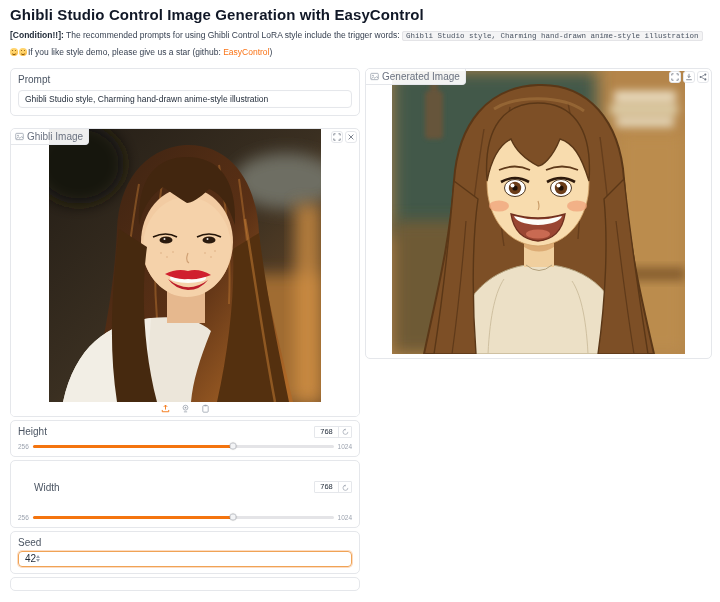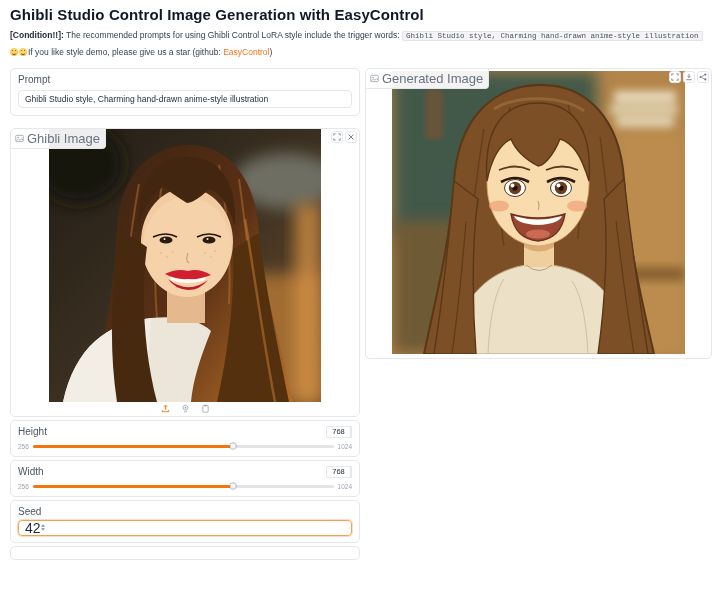--- a/index.html
+++ b/index.html
@@ -34,40 +34,40 @@
   .field-label { font-size:10px; color:#4b5563; margin-bottom:3px; display:block; }
   .text-input { width:100%; border:1px solid #e5e7eb; border-radius:4px; padding:3px 6px; font-size:8.5px; color:#1f2937; font-family:"Liberation Sans",sans-serif; background:#fff; outline:none; box-shadow:inset 0 0 1px rgba(0,0,0,.04); }
 
   
   .img-panel { position:relative; margin-top:12px; overflow:hidden; }
   .img-panel.left { height:289px; }
   .img-panel.right { height:291px; }
   .img-stage { position:absolute; left:0; right:0; top:0; display:flex; justify-content:center; }
   .img-panel.left .img-stage { bottom:14px; align-items:center; }
   .img-panel.right .img-stage { bottom:0; align-items:flex-start; padding-top:2px; }
-  .chip { position:absolute; top:0; left:0; z-index:3; display:flex; align-items:center; gap:3px; background:rgba(255,255,255,.93); border-right:1px solid #e5e7eb; border-bottom:1px solid #e5e7eb; border-radius:4px 0 4px 0; padding:2px 5px 2px 4px; font-size:13px; color:#6b7280; }
+  .chip { position:absolute; top:0; left:0; z-index:3; display:flex; align-items:center; gap:3px; background:rgba(255,255,255,.93); border-right:1px solid #e5e7eb; border-bottom:1px solid #e5e7eb; border-radius:4px 0 4px 0; padding:2px 5px 2px 4px; font-size:10px; color:#6b7280; }
   .corner-btns { position:absolute; top:2px; right:2px; z-index:3; display:flex; gap:2px; }
   .icon-btn { width:12px; height:12px; border:1px solid #e5e7eb; border-radius:3px; background:#fff; display:flex; align-items:center; justify-content:center; cursor:pointer; color:#6b7280; }
   .img-toolbar { position:absolute; left:0; right:0; bottom:0; height:14px; display:flex; align-items:center; justify-content:center; gap:11px; z-index:3; background:#fff; }
   .tool-ic { width:9px; height:9px; display:flex; cursor:pointer; }
 
   
   .slider-block { margin-top:3px; padding:5px 7px 6px; }
   .slider-head { display:flex; justify-content:space-between; align-items:center; }
-  .num-wrap { display:flex; align-items:stretch; border:1px solid #e5e7eb; border-radius:1px; overflow:hidden; height:12px;flex-direction:column; }
+  .num-wrap { display:flex; align-items:stretch; border:1px solid #e5e7eb; border-radius:1px; overflow:hidden; height:12px; }
   .num-val { width:24px; text-align:center; font-size:7.5px; color:#1f2937; line-height:10px; border-right:1px solid #e5e7eb; }
   .reset-btn { width:12px; display:flex; align-items:center; justify-content:center; cursor:pointer; background:#fff; }
   .slider-row { display:flex; align-items:center; gap:4px; margin-top:5px; font-size:6.5px; color:#9ca3af; }
   .track { flex:1; height:3px; background:#e4e4e7; border-radius:2px; position:relative; }
   .fill { position:absolute; left:0; top:0; bottom:0; width:66.7%; background:#f4740e; border-radius:2px; }
   .handle { position:absolute; left:66.7%; top:50%; transform:translate(-50%,-50%); width:7px; height:7px; border-radius:50%; background:#f3f4f6; border:1px solid #cdd0d5; box-shadow:0 0 1px rgba(0,0,0,.3); cursor:pointer; }
 
   
   .seed-block { margin-top:3px; padding:5px 7px 6px; }
-  .seed-input { display:flex; align-items:center; border:1px solid #f0a355; box-shadow:0 0 0 1px rgba(244,116,14,.25); border-radius:4px; padding:3px 6px; font-size:14px; color:#1f2937; height:16px; }
+  .seed-input { display:flex; align-items:center; border:1px solid #f0a355; box-shadow:0 0 0 1px rgba(244,116,14,.25); border-radius:4px; padding:3px 6px; font-size:10px; color:#1f2937; height:16px; }
   .spinner { display:flex; flex-direction:column; gap:1px; cursor:pointer; }
   .tri-up { width:0; height:0; border-left:2.5px solid transparent; border-right:2.5px solid transparent; border-bottom:3px solid #9ca3af; }
   .tri-down { width:0; height:0; border-left:2.5px solid transparent; border-right:2.5px solid transparent; border-top:3px solid #9ca3af; }
 
   
   .ctrl-block { margin-top:3px; padding:5px 7px 7px; }
 
   svg { display:block; }
 </style>
 </head>
@@ -220,21 +220,21 @@
           <div class="track">
               <div class="fill"></div>
               <div class="handle"></div>
             </div>
           <span>1024</span>
         </div>
       </div>
 
       <div class="block slider-block">
         <div class="slider-head">
-          <span class="field-label" style="margin:0">Width</span>
+          <span class="field-label" style="margin:16px">Width</span>
           <div class="num-wrap">
             <span class="num-val">768</span>
             <span class="reset-btn">
                 <svg width="7" height="7" viewBox="0 0 10 10">
                   <path d="M8.4 5.6A3.5 3.5 0 1 1 5 2.1" fill="none" stroke="#9ca3af" stroke-width="1"></path>
                   <path d="M5 0.6 5 3.4 2.6 2.6 Z" fill="#9ca3af"></path>
                 </svg>
               </span>
           </div>
         </div>

